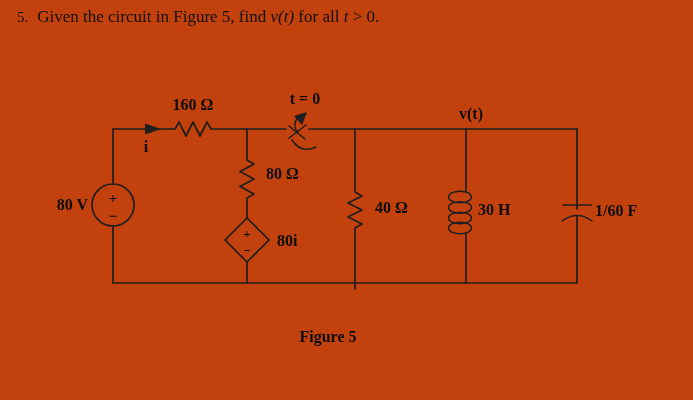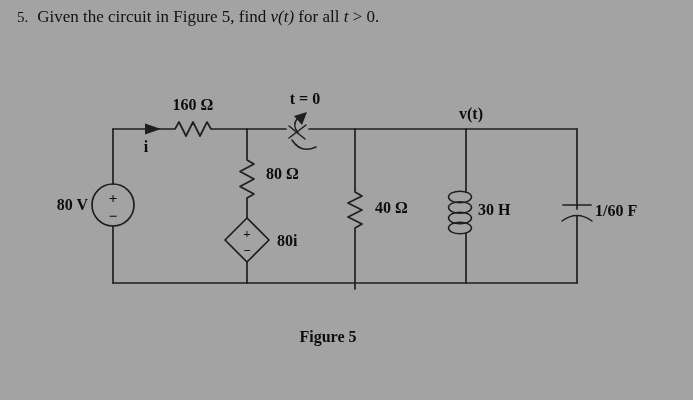--- a/index.html
+++ b/index.html
@@ -1,16 +1,16 @@
 <!DOCTYPE html>
 <html><head>
 <meta charset="utf-8">
 <style>
   html,body{margin:0;padding:0;background:#ffffff;}
-  #page{position:relative;width:693px;height:400px;background:#a3a3a3;overflow:hidden;
+  #page{position:relative;width:693px;height:400px;background:#c2410c;overflow:hidden;
         font-family:"Liberation Serif", serif;color:#111;}
   #title{position:absolute;left:17px;top:7px;font-size:17px;color:#111;white-space:nowrap;}
   #title .qnum{font-size:15px;margin-right:9px;}
   #title .math{font-style:italic;}
   svg{position:absolute;left:0;top:0;}
   .wire{stroke:#1f1f1f;stroke-width:1.7;fill:none;stroke-linecap:round;stroke-linejoin:round;}
   .thin{stroke:#1f1f1f;stroke-width:1.5;fill:none;stroke-linecap:round;}
   .ink{fill:#1f1f1f;stroke:none;}
   .lbl{font-family:"Liberation Serif",serif;font-weight:bold;font-size:16px;fill:#0d0d0d;}
   .sign{font-family:"Liberation Serif",serif;font-weight:bold;font-size:15px;fill:#0d0d0d;}

